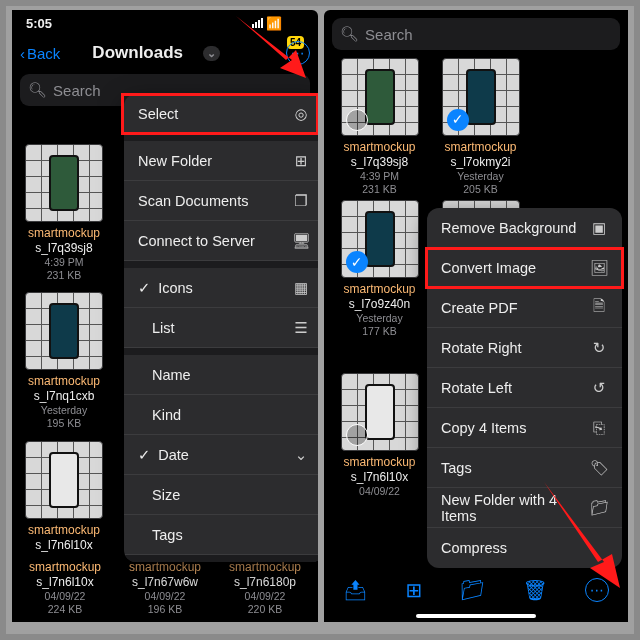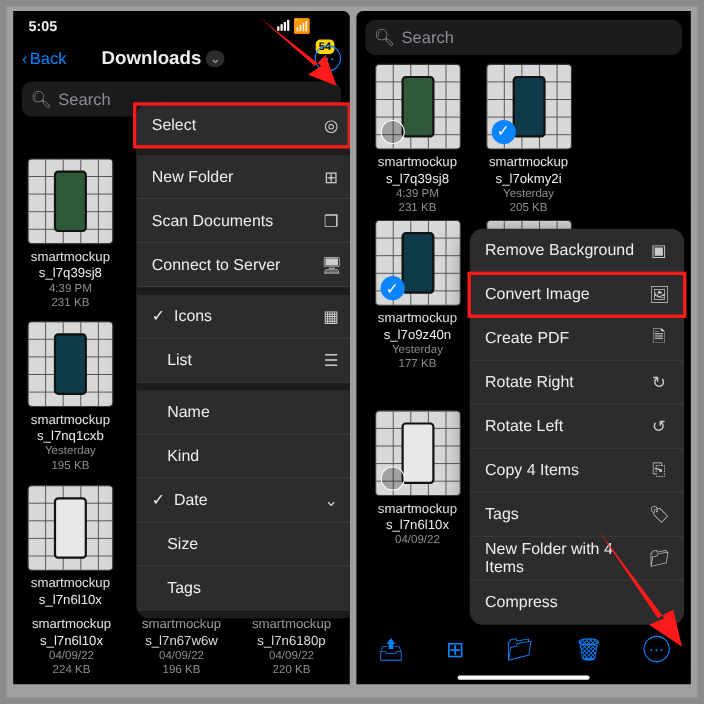--- a/index.html
+++ b/index.html
@@ -9,31 +9,31 @@
   .phoneA { left: 6px;  width: 306px; border-top-right-radius: 6px;}
   .phoneB { left: 318px; width: 304px; border-top-left-radius: 6px;}
   .statusbar { height: 26px; display: flex; align-items: center; justify-content: space-between; padding: 0 14px; font-size: 13px; font-weight: 600; }
   .sb-right { display: flex; align-items: center; gap: 4px; }
   .batt { background: #ffd60a; color: #000; font-size: 10px; padding: 1px 3px; border-radius: 4px; font-weight: 700; margin-top: 39px; }
   .sigbars { display:inline-flex; gap:1px; align-items:flex-end; }
   .sigbars i { width:2px; background:#fff; display:inline-block; }
   .sigbars i:nth-child(1){height:4px} .sigbars i:nth-child(2){height:6px} .sigbars i:nth-child(3){height:8px} .sigbars i:nth-child(4){height:10px}
   .navrow { display:flex; align-items:center; height:34px; padding:0 8px; }
   .back { color:#0a84ff; font-size:15px; display:flex; align-items:center; gap:2px; }
-  .title { font-weight:600; font-size:17px; margin-left:32px; display:flex; align-items:center; gap:4px; }
+  .title { font-weight:600; font-size:17px; margin-left:32px; display:flex; align-items:center; gap:20px; }
   .more { margin-left:auto; color:#0a84ff; width:24px; height:24px; border-radius:12px; border:1.5px solid #0a84ff; font-size:14px; display:flex; align-items:center; justify-content:center; letter-spacing:1px;}
   .searchbox { margin:4px 8px 8px; background:#1c1c1e; border-radius:9px; height:32px; display:flex; align-items:center; padding:0 8px; color:#8e8e93; font-size:15px; gap:6px; }
   .grid { padding:0 8px; display:flex; flex-wrap:wrap; gap:4px 6px; align-content:flex-start;}
   .file { width:95px; font-size:11px; color:#bbb; text-align:center; line-height:1.25;}
   .phoneA .file { width:88px; }
   .thumb { width:78px; height:78px; margin:0 auto 4px; background:#2a2a2c; border:1px solid #3a3a3c; border-radius:4px; position:relative; display:flex; align-items:center; justify-content:center; background-image:linear-gradient(#555 1px,transparent 1px),linear-gradient(90deg,#555 1px,transparent 1px); background-size:16px 16px; background-position:-1px -1px; background-color:#d8d8d8;}
   .thumb .dev { width:30px; height:56px; background:#0e3a4a; border-radius:4px; border:2px solid #111;}
   .thumb .devg { background:#2e5a3a; }
   .thumb .devw { background:#e8e8e8; }
-  .fname { color:#e5e5e5; font-size:12px; white-space:nowrap; overflow:hidden; text-overflow:ellipsis; padding:0 2px;}
+  .fname { color:#fdba74; font-size:12px; white-space:nowrap; overflow:hidden; text-overflow:ellipsis; padding:0 2px;}
   .fname2 { color:#eee; font-size:12px; white-space:nowrap; overflow:hidden; text-overflow:ellipsis; padding:0 2px;}
   .sub  { color:#8e8e93; font-size:10.5px; }
   .menu { position:absolute; background:#2c2c2e; border-radius:12px; overflow:hidden; box-shadow:0 8px 24px rgba(0,0,0,.6); }
   .menu .row { height:40px; padding:0 14px; display:flex; align-items:center; font-size:14.5px; color:#eee; justify-content:space-between; border-bottom:1px solid rgba(255,255,255,.08);}
   .menu .row:last-child{border-bottom:none;}
   .menu .sep { height:7px; background:#1c1c1e; }
   .menu .ri { color:#ccc; font-size:15px; width:18px; text-align:center;}
   .chk::before{content:"✓"; margin-right:8px;}
   .nochk::before{content:""; display:inline-block; width:14px;}
   .hl-red { position:absolute; border:3px solid #ff1a1a; pointer-events:none; }

